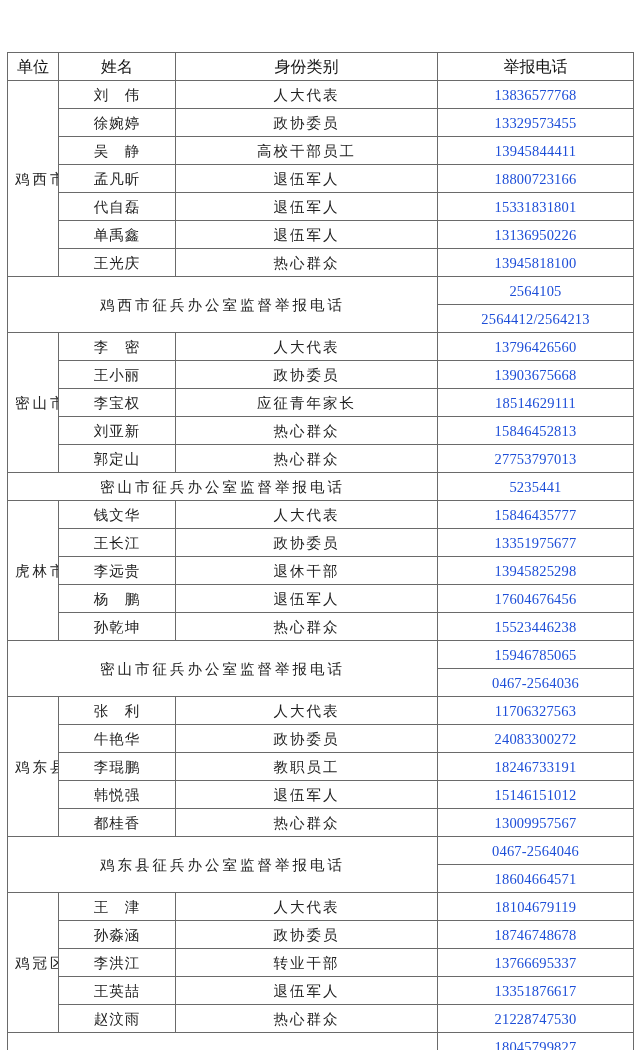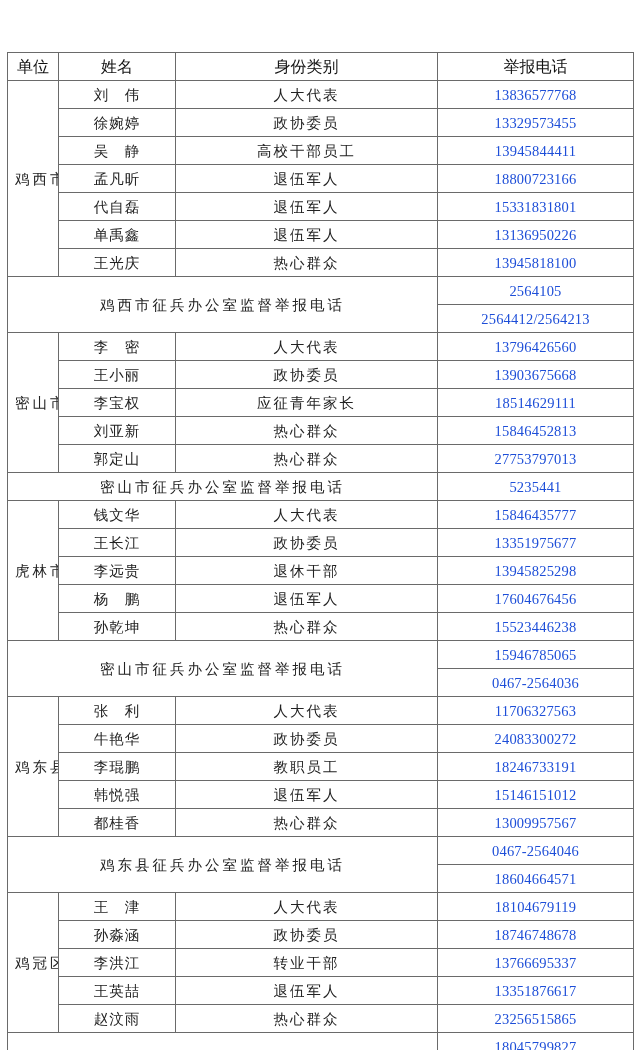--- a/index.html
+++ b/index.html
@@ -217,21 +217,21 @@
       <td class="tel">13766695337</td>
     </tr>
     <tr>
       <td class="name">王英喆</td>
       <td class="cat">退伍军人</td>
       <td class="tel">13351876617</td>
     </tr>
     <tr>
       <td class="name">赵汶雨</td>
       <td class="cat">热心群众</td>
-      <td class="tel">23256515865</td>
+      <td class="tel">21228747530</td>
     </tr>
     <tr>
       <td class="office" colspan="3" rowspan="2">鸡东县征兵办公室监督举报电话</td>
       <td class="tel">18045799827</td>
     </tr>
     <tr>
       <td class="tel">0467-2564054</td>
     </tr>
 
   </tbody>

